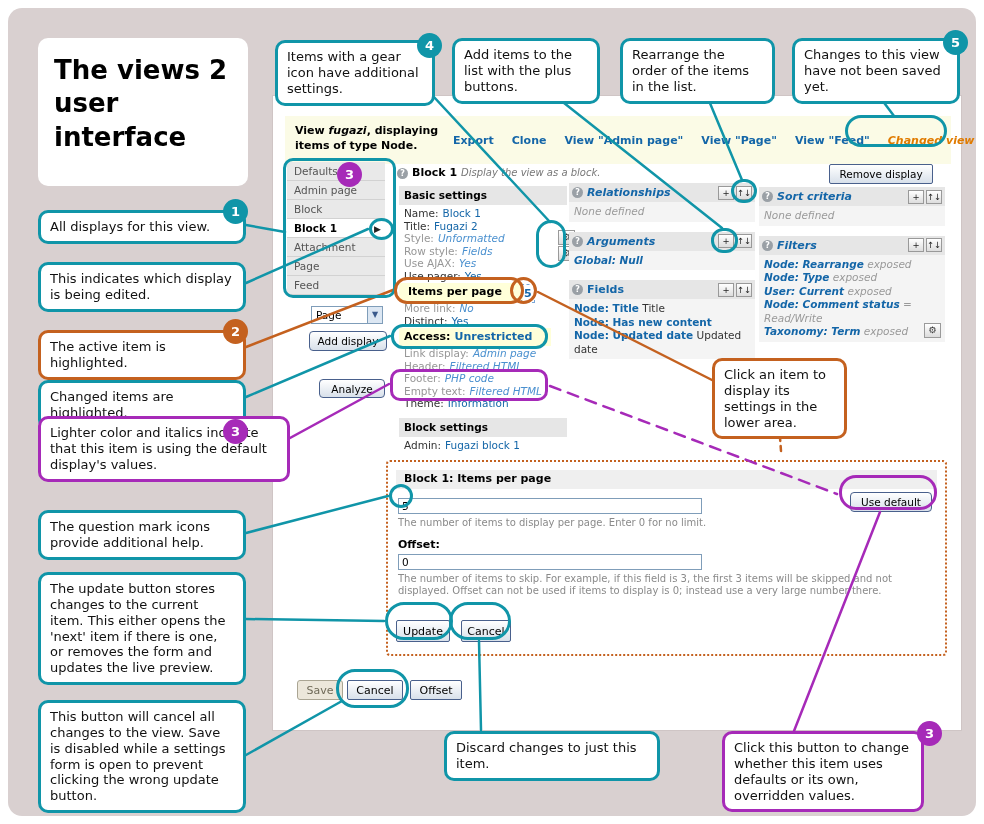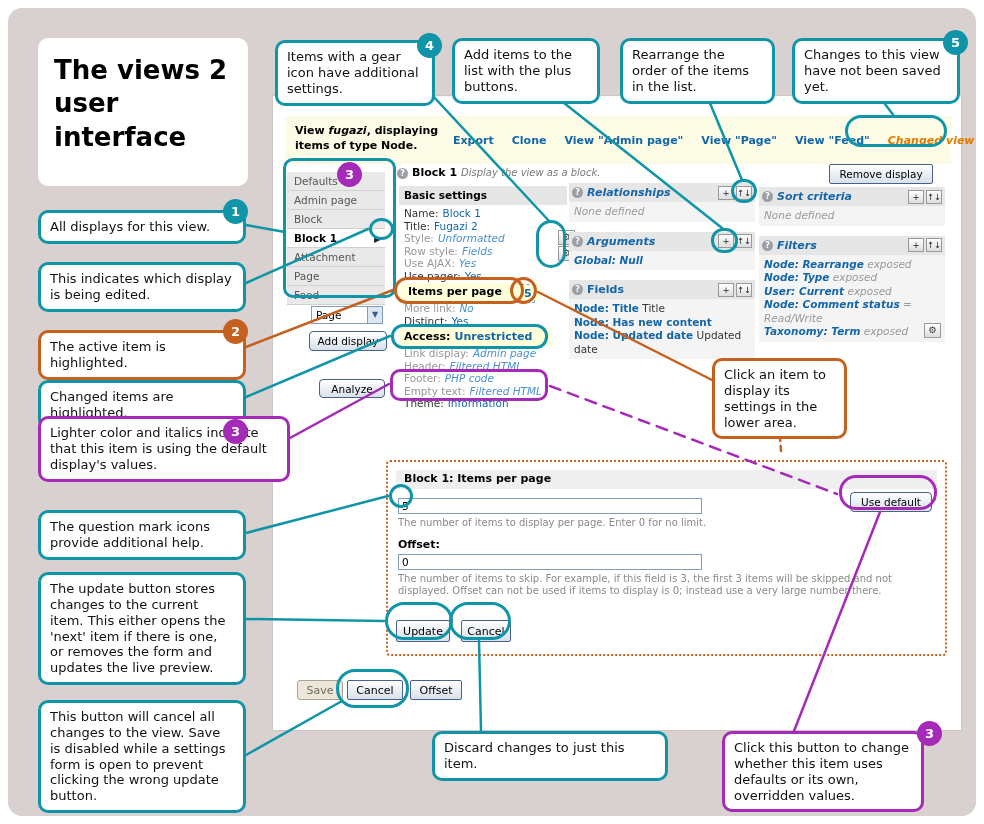--- a/index.html
+++ b/index.html
@@ -30,21 +30,21 @@
   .panel{position:absolute;left:272px;top:95px;width:690px;height:636px;background:#fff;
          border:1px solid #cfc5c5;z-index:10}
   .band{position:absolute;left:12px;top:20px;width:666px;height:48px;background:#fbfbe6}
   .band .intro{position:absolute;left:10px;top:7px;width:152px;font-size:11px;font-weight:bold;line-height:15px;color:#000}
   .band .intro .it{font-style:italic}
   .band .links{position:absolute;left:168px;top:0;width:492px;height:48px;display:flex;align-items:center;gap:18px}
   .hlink{font-size:11px;font-weight:bold;color:#1466a8;text-decoration:none;white-space:nowrap;cursor:pointer}
   .changedview{margin-left:auto;margin-right:16px;font-size:11px;font-weight:bold;font-style:italic;color:#e07b00;white-space:nowrap;cursor:pointer}
 
   
-  .tabs{position:absolute;left:14px;top:76px;width:98px}
+  .tabs{position:absolute;left:14px;top:66px;width:98px}
   .tab{height:19px;line-height:18px;padding-left:7px;font-size:10.5px;color:#555;background:#e9e9e9;
        border-bottom:1px solid #d2d2d2;cursor:pointer;position:relative;white-space:nowrap}
   .tab.active{background:#fff;color:#000;font-weight:bold}
   .tab .arr{position:absolute;right:4px;top:1px;font-size:9px;color:#222}
   .selectbox{position:absolute;left:38px;top:210px;width:72px;height:18px;border:1px solid #7f9db9;background:#fff;
              font-size:10.5px;line-height:16px;padding-left:4px;cursor:pointer}
   .selectbox .sarr{position:absolute;right:0;top:0;width:15px;height:16px;background:#dce7f3;border-left:1px solid #7f9db9;
                    font-size:8px;text-align:center;line-height:16px;color:#3a5a8c}
   .btn{border:1px solid #49608c;border-radius:4px;background:linear-gradient(#ffffff,#d8e0ea);
        font-size:10.5px;text-align:center;color:#000;font-family:inherit;cursor:pointer;display:block;position:absolute}
@@ -60,21 +60,21 @@
   
   .col-basic{position:absolute;left:126px;top:90px;width:168px}
   .colhead{background:#e6e6e6;font-weight:bold;font-size:10.5px;height:19px;line-height:18px;padding-left:5px;color:#000}
   .browlist{padding:2px 0 0 0}
   .brow{font-size:10.5px;height:12.5px;line-height:12.5px;padding-left:5px;white-space:nowrap}
   .brow .lbl{color:#333}
   .brow .val{color:#1466a8;margin-left:4px;cursor:pointer}
   .brow.def .lbl{color:#979797;}
   .brow.def .val{color:#4a90cf;font-style:italic}
   .brow.hl{background:#ffffd9;height:18px;line-height:17px;margin:1px 0;position:relative}
-  .brow.items{width:142px;padding-left:9px;font-size:11px}
+  .brow.items{width:124px;padding-left:9px;font-size:11px}
   .brow.items .lbl{font-weight:bold;color:#000}
   .brow.items .val{position:absolute;left:118px;top:1px;border:1px dashed #7aa6d6;padding:0 2px;font-weight:bold}
   .brow.access{width:152px;padding-left:5px;font-size:11px}
   .brow.access .lbl{font-weight:bold;color:#000}
   .brow.access .val{font-weight:bold}
   .gears{position:absolute;top:44px;right:-8px;width:17px}
   .gearbtn{width:17px;height:15px;border:1px solid #9a9a9a;background:linear-gradient(#fff,#dcdcdc);
            font-size:9px;line-height:13px;text-align:center;color:#333;cursor:pointer;margin-bottom:1px;display:block;font-family:inherit}
   .blockset{margin-top:8px}
 
@@ -162,20 +162,26 @@
       <div class="brow hl access"><span class="lbl">Access:</span><span class="val">Unrestricted</span></div>
       <div class="brow def"><span class="lbl">Link display:</span><span class="val">Admin page</span></div>
       <div class="brow def"><span class="lbl">Header:</span><span class="val">Filtered HTML</span></div>
       <div class="brow def"><span class="lbl">Footer:</span><span class="val">PHP code</span></div>
       <div class="brow def"><span class="lbl">Empty text:</span><span class="val">Filtered HTML</span></div>
       <div class="brow"><span class="lbl">Theme:</span><span class="val">Information</span></div>
     </div>
     <div class="gears">
       <button class="gearbtn">⚙</button>
       <button class="gearbtn">⚙</button>
+    </div>
+    <div class="blockset">
+      <div class="colhead">Block settings</div>
+      <div class="browlist">
+          <div class="brow"><span class="lbl">Admin:</span><span class="val">Fugazi block 1</span></div>
+        </div>
     </div>
   </div>
 
   <div class="col-mid">
     <div class="section">
       <div class="sechead">
           <span class="qicon">?</span>
           <span class="sectitle ital">Relationships</span>
           <span class="minibtns">
             <button class="mini">+</button>
@@ -317,21 +323,21 @@
 <div class="callout" style="left:792px;top:38px;width:168px"><span>Changes to this view have not been saved yet.</span></div>
 <div class="callout" style="left:38px;top:210px;width:208px"><span>All displays for this view.</span></div>
 <div class="callout" style="left:38px;top:262px;width:208px"><span>This indicates which display is being edited.</span></div>
 <div class="callout orange" style="left:38px;top:330px;width:208px"><span>The active item is highlighted.</span></div>
 <div class="callout" style="left:38px;top:380px;width:208px"><span>Changed items are highlighted.</span></div>
 <div class="callout purple" style="left:38px;top:416px;width:252px"><span>Lighter color and italics indicate that this item is using the default display's values.</span></div>
 <div class="callout" style="left:38px;top:510px;width:208px"><span>The question mark icons provide additional help.</span></div>
 <div class="callout" style="left:38px;top:572px;width:208px"><span>The update button stores changes to the current item. This either opens the 'next' item if there is one, or removes the form and updates the live preview.</span></div>
 <div class="callout" style="left:38px;top:700px;width:208px"><span>This button will cancel all changes to the view. Save is disabled while a settings form is open to prevent clicking the wrong update button.</span></div>
 <div class="callout orange" style="left:712px;top:358px;width:135px"><span>Click an item to display its settings in the lower area.</span></div>
-<div class="callout" style="left:432px;top:731px;width:236px"><span>Discard changes to just this item.</span></div>
+<div class="callout" style="left:444px;top:731px;width:216px"><span>Discard changes to just this item.</span></div>
 <div class="callout purple" style="left:722px;top:731px;width:202px"><span>Click this button to change whether this item uses defaults or its own, overridden values.</span></div>
 
 <div class="badge" style="left:417px;top:33px">4</div>
 <div class="badge" style="left:943px;top:30px">5</div>
 <div class="badge" style="left:223px;top:199px">1</div>
 <div class="badge orange" style="left:223px;top:319px">2</div>
 <div class="badge purple" style="left:223px;top:419px">3</div>
 <div class="badge purple" style="left:337px;top:162px">3</div>
 <div class="badge purple" style="left:917px;top:721px">3</div>
 

